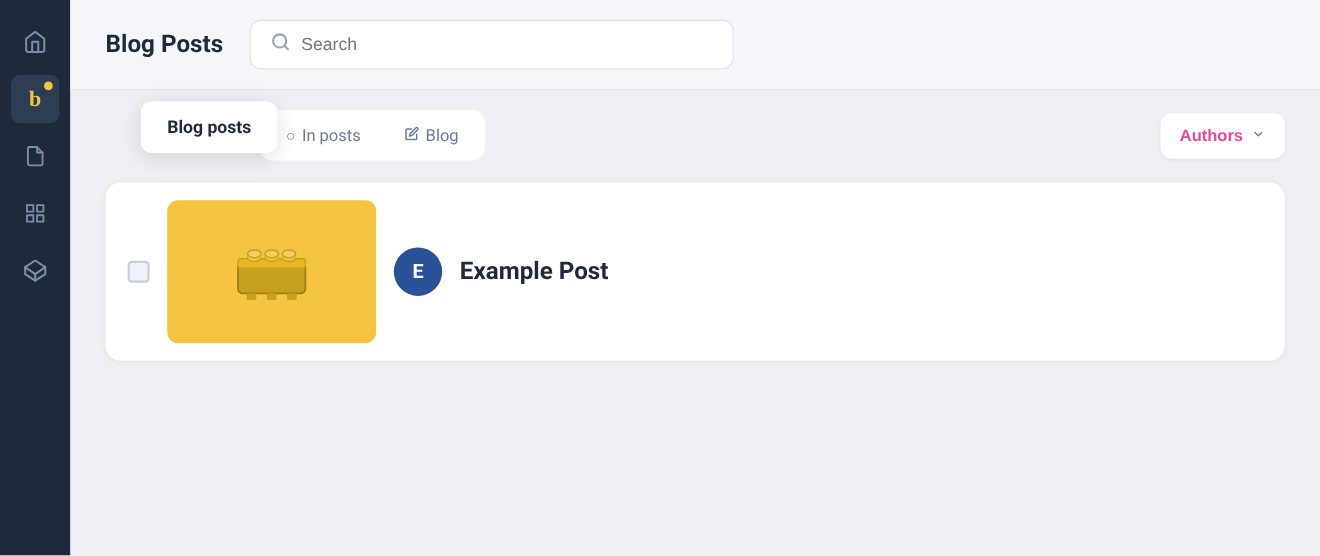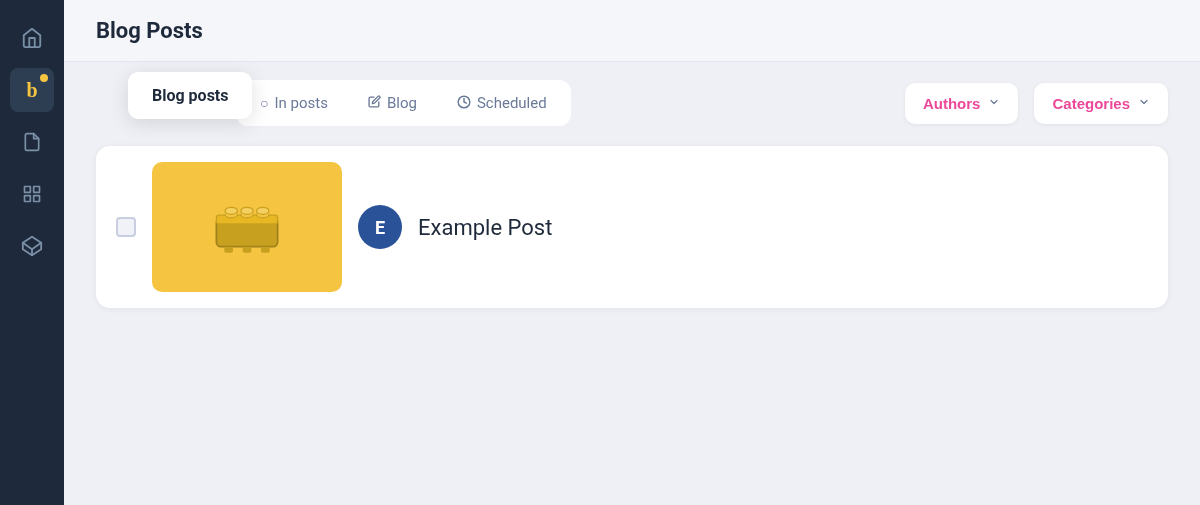--- a/index.html
+++ b/index.html
@@ -204,21 +204,21 @@
       display: flex;
       align-items: center;
       justify-content: center;
       color: #ffffff;
       font-size: 18px;
       font-weight: 700;
       flex-shrink: 0;
     }
     .post-title {
       font-size: 22px;
-      font-weight: 400;
+      font-weight: 700;
       color: #1e2a3b;
     }
   </style>
 </head>
 <body>
 
 <nav class="sidebar">
   <div class="sidebar-icon">
     <svg width="22" height="22" viewBox="0 0 24 24" fill="none" stroke="currentColor" stroke-width="2" stroke-linecap="round" stroke-linejoin="round">
       <path d="M3 9l9-7 9 7v11a2 2 0 0 1-2 2H5a2 2 0 0 1-2-2z"></path>
@@ -249,20 +249,29 @@
       <line x1="12" y1="22" x2="12" y2="15.5"></line>
       <polyline points="22 8.5 12 15.5 2 8.5"></polyline>
     </svg>
   </div>
 </nav>
 
 <div class="main">
 
   <div class="header">
     <h1 class="header-title">Blog Posts</h1>
+    <div class="search-box">
+      <span class="search-icon">
+        <svg width="18" height="18" viewBox="0 0 24 24" fill="none" stroke="#9aa3b2" stroke-width="2.5" stroke-linecap="round" stroke-linejoin="round">
+          <circle cx="11" cy="11" r="8"></circle>
+            <line x1="21" y1="21" x2="16.65" y2="16.65"></line>
+        </svg>
+      </span>
+      <input class="search-input" type="text" placeholder="Search" style="">
+    </div>
   </div>
 
   <div class="toolbar-row">
 
     <div class="tooltip">
       <span>Blog posts</span>
     </div>
 
     <div class="filter-tabs">
       <div class="filter-tab">
@@ -271,48 +280,31 @@
       </div>
       <div class="filter-tab">
         <span class="tab-icon">
           <svg width="13" height="13" viewBox="0 0 24 24" fill="none" stroke="currentColor" stroke-width="2.5" stroke-linecap="round" stroke-linejoin="round">
             <path d="M11 4H4a2 2 0 0 0-2 2v14a2 2 0 0 0 2 2h14a2 2 0 0 0 2-2v-7"></path>
             <path d="M18.5 2.5a2.121 2.121 0 0 1 3 3L12 15l-4 1 1-4 9.5-9.5z"></path>
           </svg>
         </span>
         <span>Blog</span>
       </div>
-      <div class="filter-tab">
-        <span class="tab-icon">
-          <svg width="14" height="14" viewBox="0 0 24 24" fill="none" stroke="currentColor" stroke-width="2.5" stroke-linecap="round" stroke-linejoin="round">
-            <circle cx="12" cy="12" r="10"></circle>
-            <polyline points="12 6 12 12 16 14"></polyline>
-          </svg>
-        </span>
-        <span>Scheduled</span>
-      </div>
     </div>
 
     <button class="dropdown-btn" style="margin-left:auto;">
       <span>Authors</span>
       <span class="chevron-icon">
         <svg width="12" height="12" viewBox="0 0 24 24" fill="none" stroke="#6b7a99" stroke-width="2.5" stroke-linecap="round" stroke-linejoin="round">
           <polyline points="6 9 12 15 18 9"></polyline>
         </svg>
       </span>
     </button>
 
-    <button class="dropdown-btn">
-      <span>Categories</span>
-      <span class="chevron-icon">
-        <svg width="12" height="12" viewBox="0 0 24 24" fill="none" stroke="#6b7a99" stroke-width="2.5" stroke-linecap="round" stroke-linejoin="round">
-          <polyline points="6 9 12 15 18 9"></polyline>
-        </svg>
-      </span>
-    </button>
   </div>
 
   <div class="content">
     <div class="post-card">
       <div class="checkbox"></div>
       <div class="post-thumbnail">
 
         <svg viewBox="0 0 80 55" fill="none" xmlns="http://www.w3.org/2000/svg">
           <rect x="5" y="18" width="70" height="32" rx="5" fill="#c8a020" stroke="#a0801a" stroke-width="2"></rect>
           <rect x="5" y="14" width="70" height="10" rx="3" fill="#e8b824" stroke="#c8a020" stroke-width="1.5"></rect>

